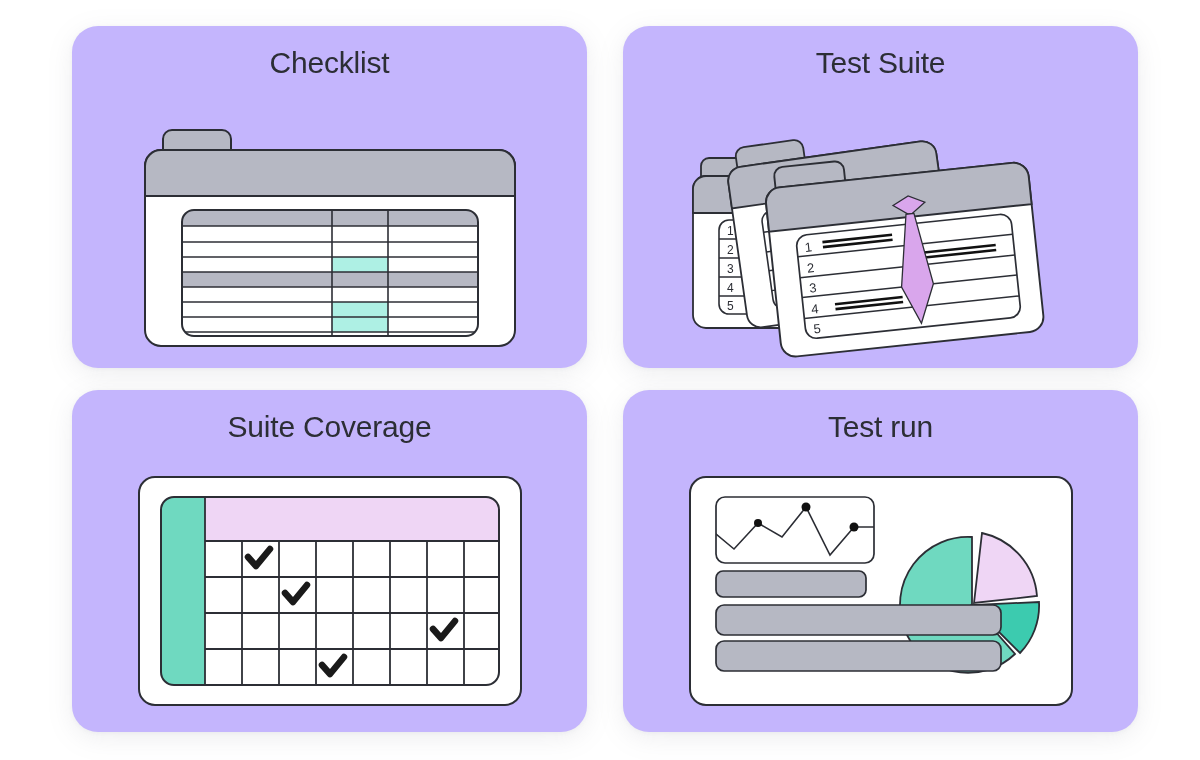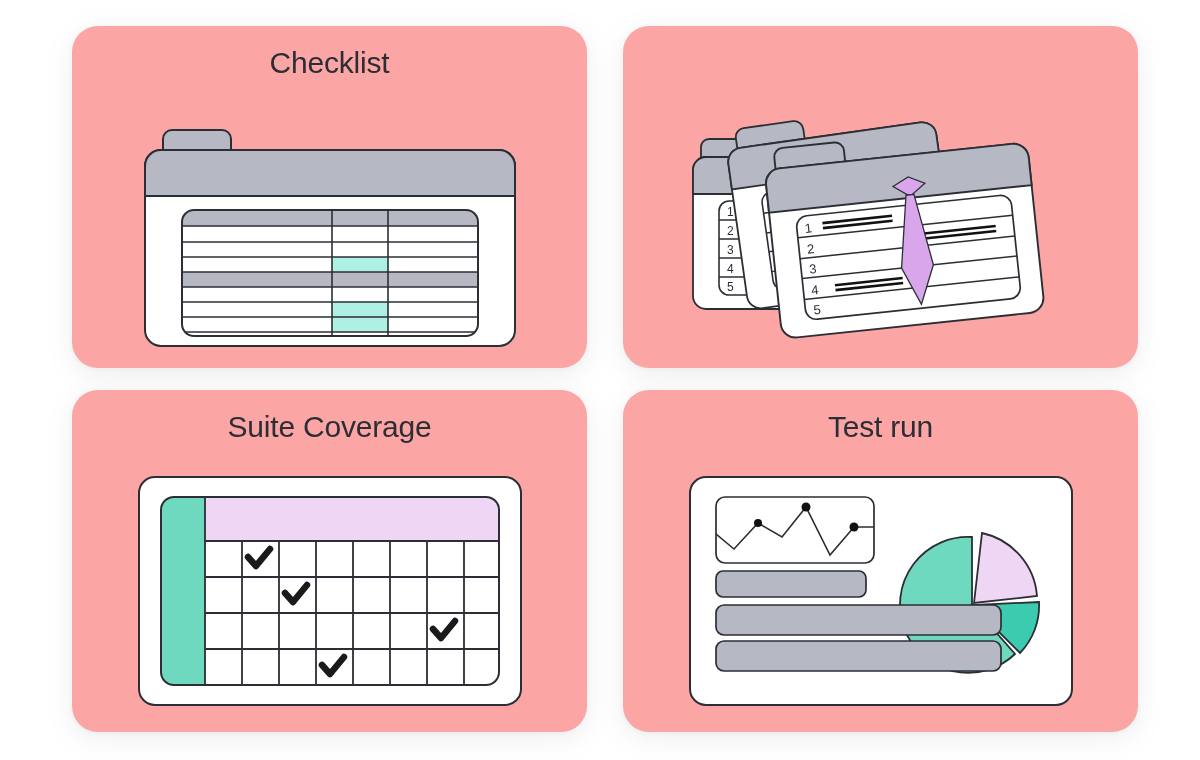--- a/index.html
+++ b/index.html
@@ -17,21 +17,21 @@
     height: 760px;
     display: grid;
     grid-template-columns: 1fr 1fr;
     grid-template-rows: 1fr 1fr;
     column-gap: 36px;
     row-gap: 22px;
     padding: 26px 62px 28px 72px;
   }
 
   .card {
-    background: #fca5a5;
+    background: #c4b5fd;
     border-radius: 26px;
     box-shadow: 0 6px 26px rgba(120,124,140,0.13),
                 0 1px 4px rgba(120,124,140,0.07);
     display: flex;
     flex-direction: column;
     align-items: center;
     padding-top: 22px;
     position: relative;
   }
 
@@ -101,20 +101,21 @@
               <line x1="248" y1="108" x2="248" y2="234"></line>
             </g>
           </g>
           <rect x="42" y="108" width="296" height="126" rx="12" fill="none" stroke="#2C2E35" stroke-width="2"></rect>
         </g>
       </svg>
     </div>
   </div>
 
   <div class="card">
+    <div class="card-title">Test Suite</div>
     <div class="art">
       <svg width="400" height="250" viewBox="0 0 400 250">
 
         <g>
           <path d="M28 56 h44 a8 8 0 0 1 8 8 v12 h-60 v-12 a8 8 0 0 1 8 -8 z" fill="#B6B8C3" stroke="#2C2E35" stroke-width="1.8"></path>
           <rect x="12" y="74" width="196" height="152" rx="13" fill="#FFFFFF" stroke="#2C2E35" stroke-width="1.8"></rect>
           <path d="M12 87 a13 13 0 0 1 13 -13 h170 a13 13 0 0 1 13 13 v24 h-196 z" fill="#B6B8C3" stroke="#2C2E35" stroke-width="1.8"></path>
           <g>
             <rect x="38" y="118" width="156" height="94" rx="10" fill="#FFFFFF" stroke="#2C2E35" stroke-width="1.6"></rect>
             <g stroke="#2C2E35" stroke-width="1.4">

